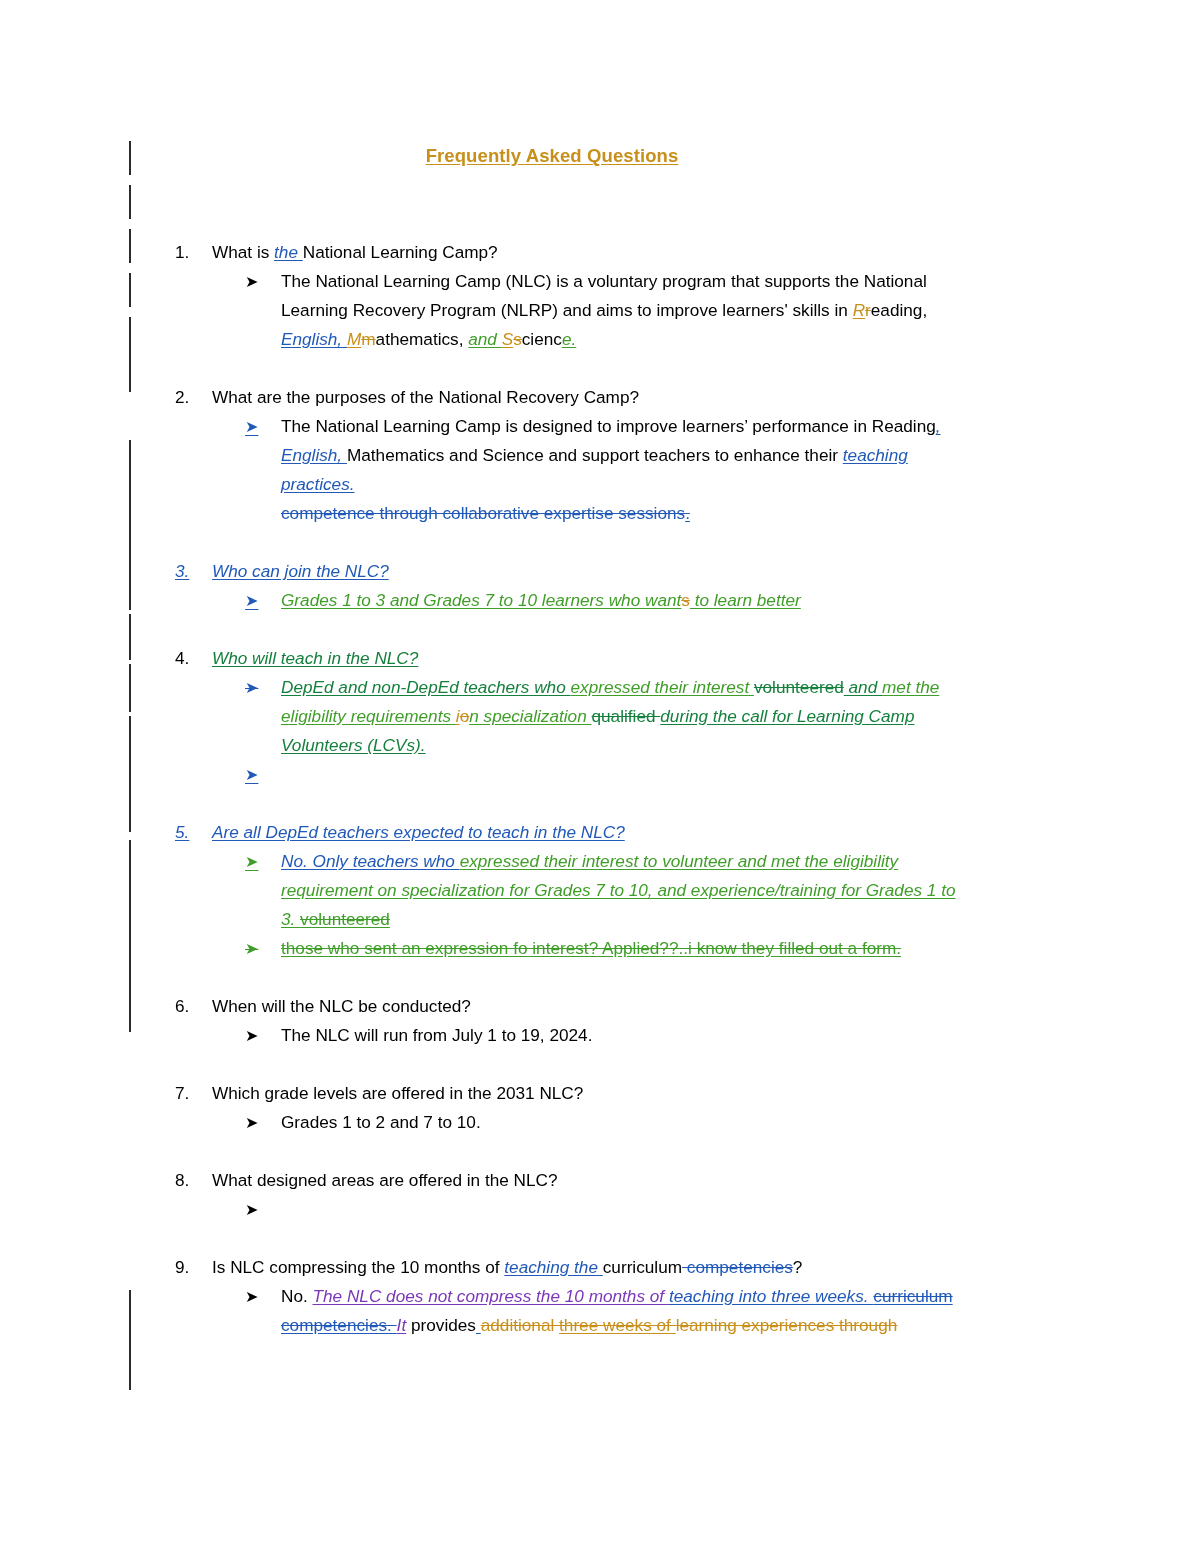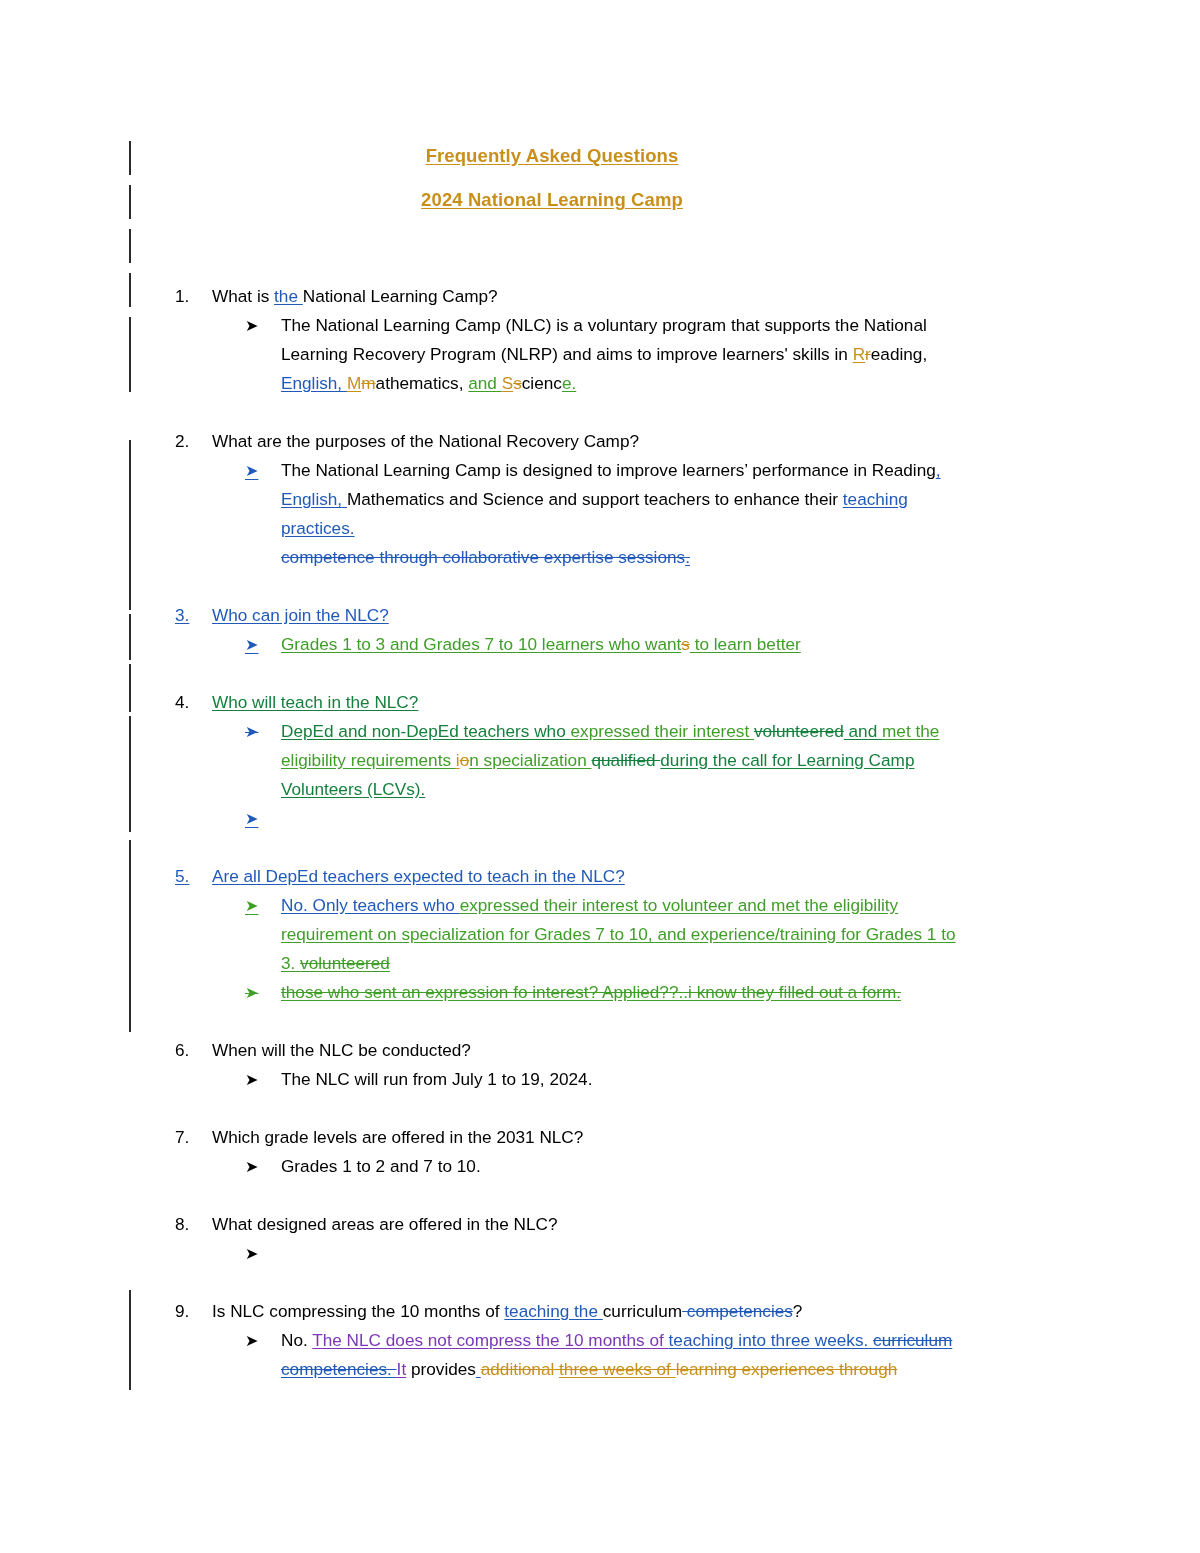--- a/index.html
+++ b/index.html
@@ -98,21 +98,21 @@
   .gap { height: 29px; }
 
   
   .c-black  { color: #000000; }
   .c-blue   { color: #2159b8; }
   .c-gold   { color: #c8901b; }
   .c-green  { color: #3f9e28; }
   .c-green-d{ color: #15803d; }
   .c-purple { color: #7b37b8; }
 
-  .ins { text-decoration: underline; text-underline-offset: 2px; }
+  .ins { text-decoration: underline; text-underline-offset: 2px; font-style: italic; }
   .del { text-decoration: line-through; }
   .insdel { text-decoration: underline line-through; text-underline-offset: 2px; }
 
   .arrow-blue { color: #2159b8; }
   .arrow-green { color: #3f9e28; }
   .arrow-black { color: #000000; }
   .arrow-ins { text-decoration: underline; text-underline-offset: 3px; }
   .arrow-del { text-decoration: line-through; }
 </style>
 </head>
@@ -134,23 +134,20 @@
       <div class="changebar" style="top: 1290px; height: 100px; background: rgb(43, 43, 43);"></div>
     </div>
 
   <div class="doc">
 
     <div style="height:134px"></div>
 
     <div class="title">
       <span class="u c-gold">Frequently Asked Questions</span>
     </div>
-    <div class="title">
-      <span class="u c-gold">2024 National Learning Camp</span>
-    </div>
 
     <div class="spacer-line"></div>
     <div style="height:16px"></div>
 
     <ol class="qlist" id="qlist">
         <li class="q">
           <div class="qhead"><span class="qnum c-black ">1.</span><span class="c-black">What is </span><span class="c-blue ins">the </span><span class="c-black">National Learning Camp?</span></div>
           <div class="answer"><span class="bullet arrow-black">➤</span><span class="c-black">The National Learning Camp (NLC) is a voluntary program that supports the National Learning Recovery Program (NLRP) and aims to improve learners' skills in </span><span class="c-gold ins">R</span><span class="c-gold del">r</span><span class="c-black">eading, </span><span class="c-blue ins">English, </span><span class="c-gold ins">M</span><span class="c-gold del">m</span><span class="c-black">athematics, </span><span class="c-green ins">and </span><span class="c-gold ins">S</span><span class="c-gold del">s</span><span class="c-black">cienc</span><span class="c-green ins">e.</span></div>
           <div class="gap"></div>
         </li>

